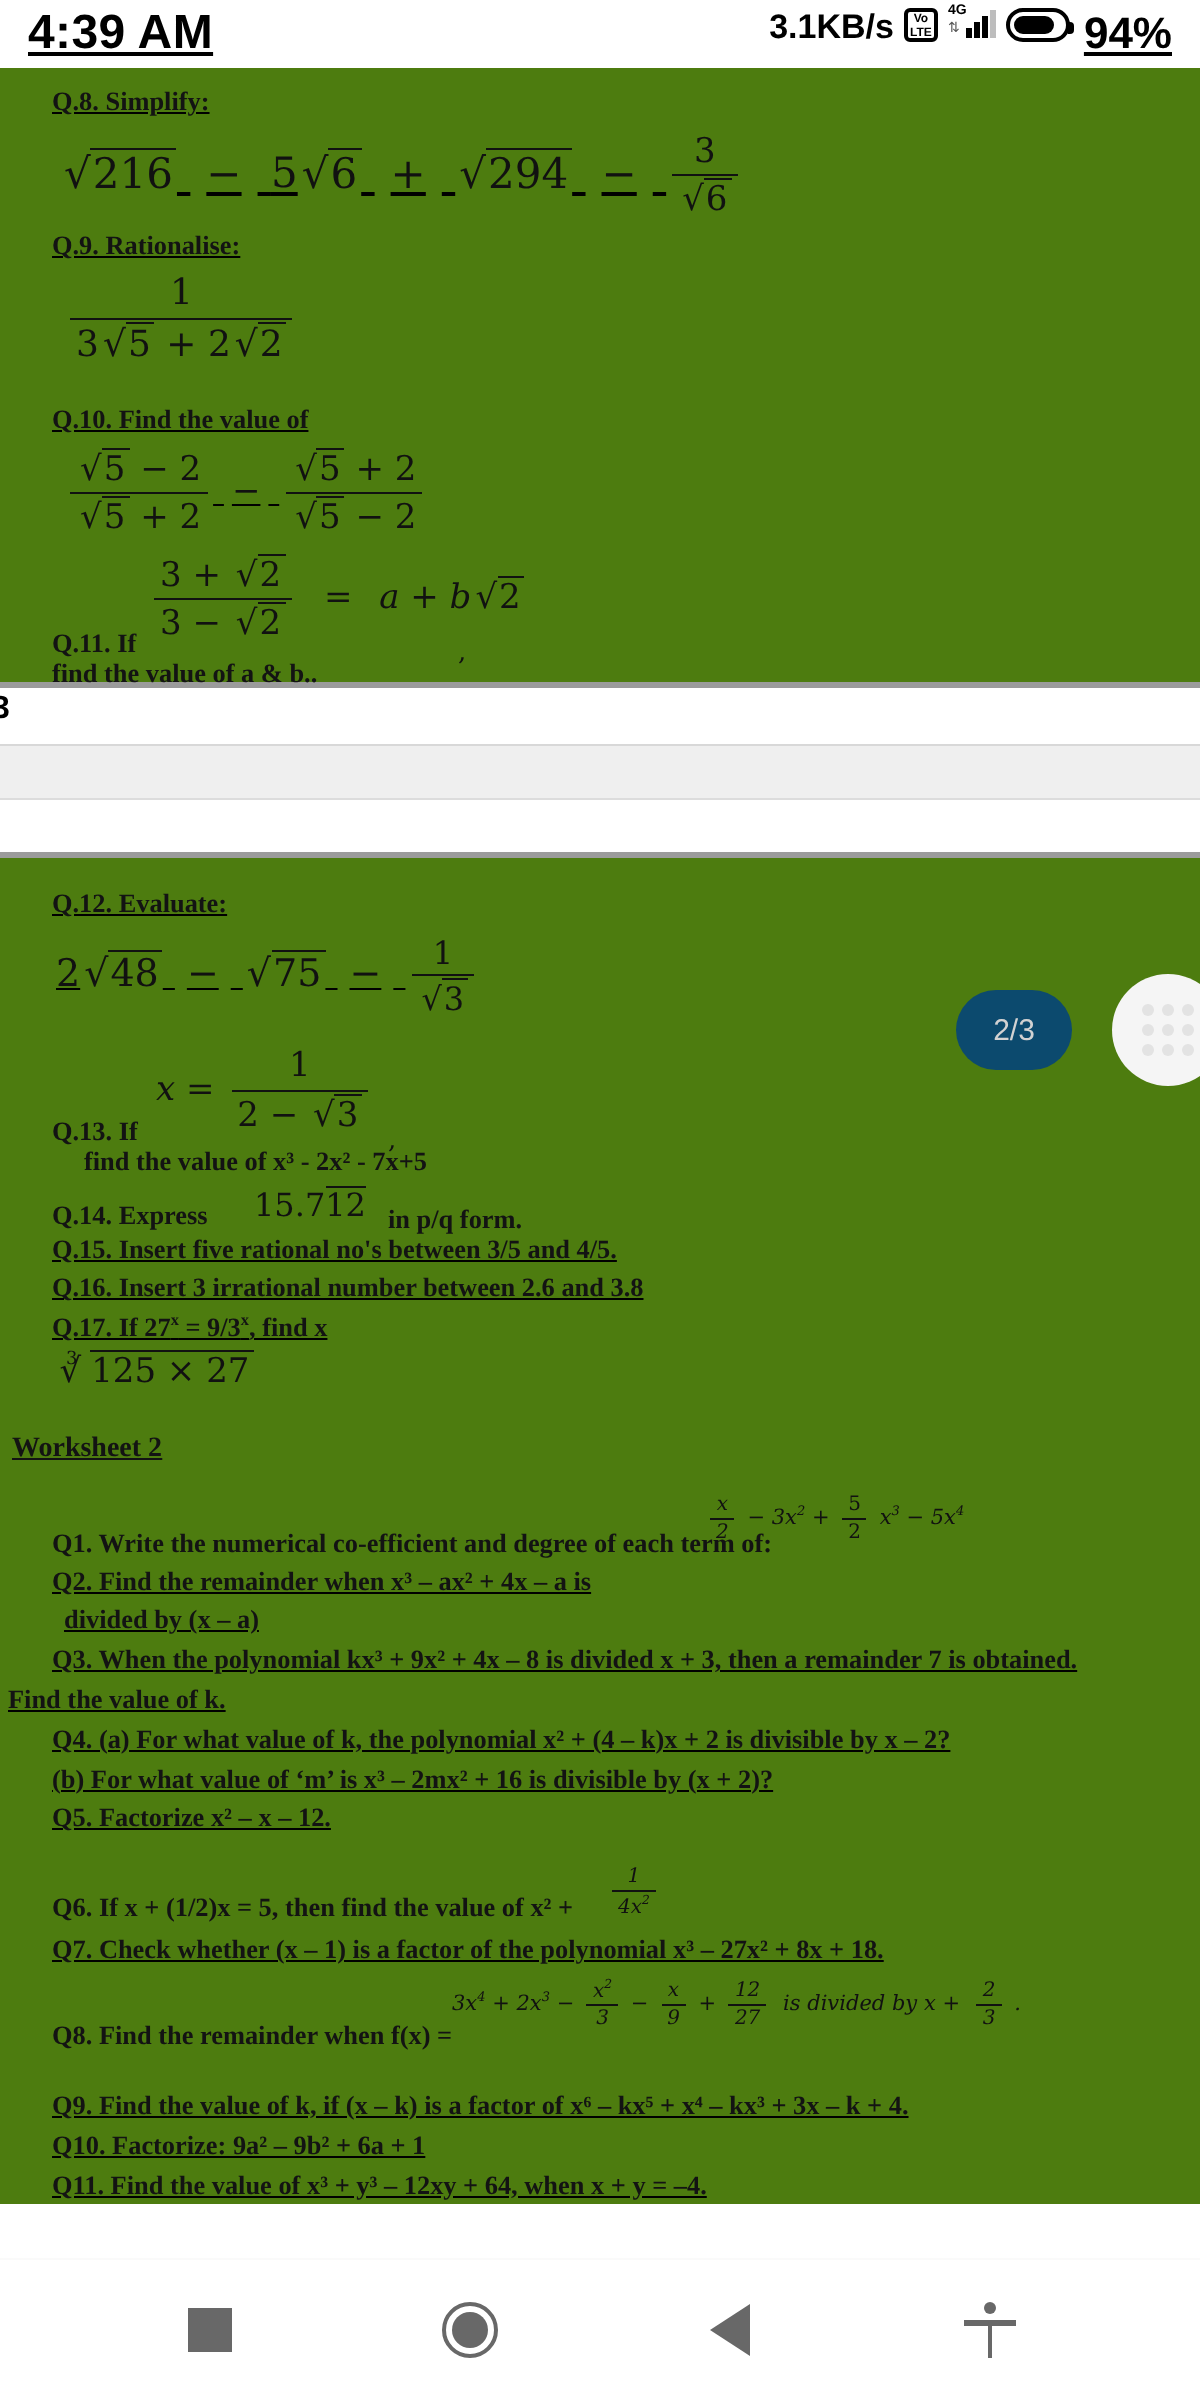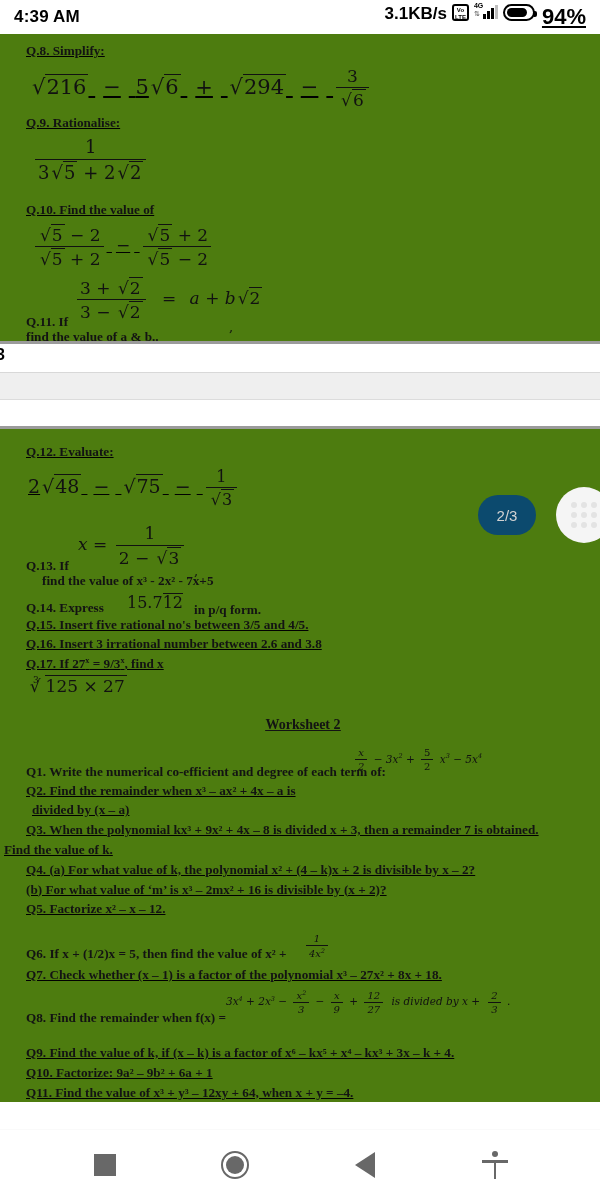--- a/index.html
+++ b/index.html
@@ -10,21 +10,21 @@
     overflow: hidden;
   }
   #screen { position: relative; width: 600px; height: 1200px; background: #fff; }
 
   
   .statusbar {
     position: absolute; top: 0; left: 0; width: 600px; height: 34px;
     display: flex; align-items: center; justify-content: space-between;
     padding: 0 14px; background: #ffffff; color: #000;
   }
-  .sb-time { font-size: 17px; font-weight: bold; letter-spacing: .2px; }
+  .sb-time { font-size: 24px; font-weight: bold; letter-spacing: .2px; text-decoration: underline; }
   .sb-right { display: flex; align-items: flex-start; gap: 5px; }
   .sb-net { font-size: 17px; font-weight: bold; }
   .volte {
     display: inline-block; width: 17px; height: 17px;
     border: 2px solid #000; border-radius: 3px;
     font-size: 6px; font-weight: bold; line-height: 6.5px;
     text-align: center; padding-top: 1px; color: #000;
   }
   .volte i { font-style: normal; display: block; }
   .signal { display: flex; align-items: flex-end; gap: 1px; height: 15px; position: relative; padding-left: 9px;}
@@ -69,21 +69,21 @@
   .frac > span:last-child { padding: 1px 3px 0; }
   .rad { display: inline-block; position: relative; padding-left: 2px; }
   .rad > u { text-decoration: none; border-top: 1.3px solid #111; padding: 0 2px 0 1px; display: inline-block; }
   .sup { font-size: .62em; vertical-align: super; }
   .ovl { border-top: 1.4px solid #111; display:inline-block; line-height:1; padding-top:1px;}
   .ital { font-style: italic; }
 
   .big-eq { font-size: 21px; margin: 7px 0 4px 4px; }
   .tiny-eq { font-size: 10.5px; }
 
-  .center { text-align: center; }
+  .center { text-align: left; }
   .ul { text-decoration: underline; }
 
   
   .page-pill {
     position: absolute; left: 478px; top: 495px;
     width: 58px; height: 40px; border-radius: 20px;
     background: #0c4a6e; color: #d2d2d2;
     display: flex; align-items: center; justify-content: center;
     font-size: 15px; font-family: "Liberation Sans", sans-serif;
   }

